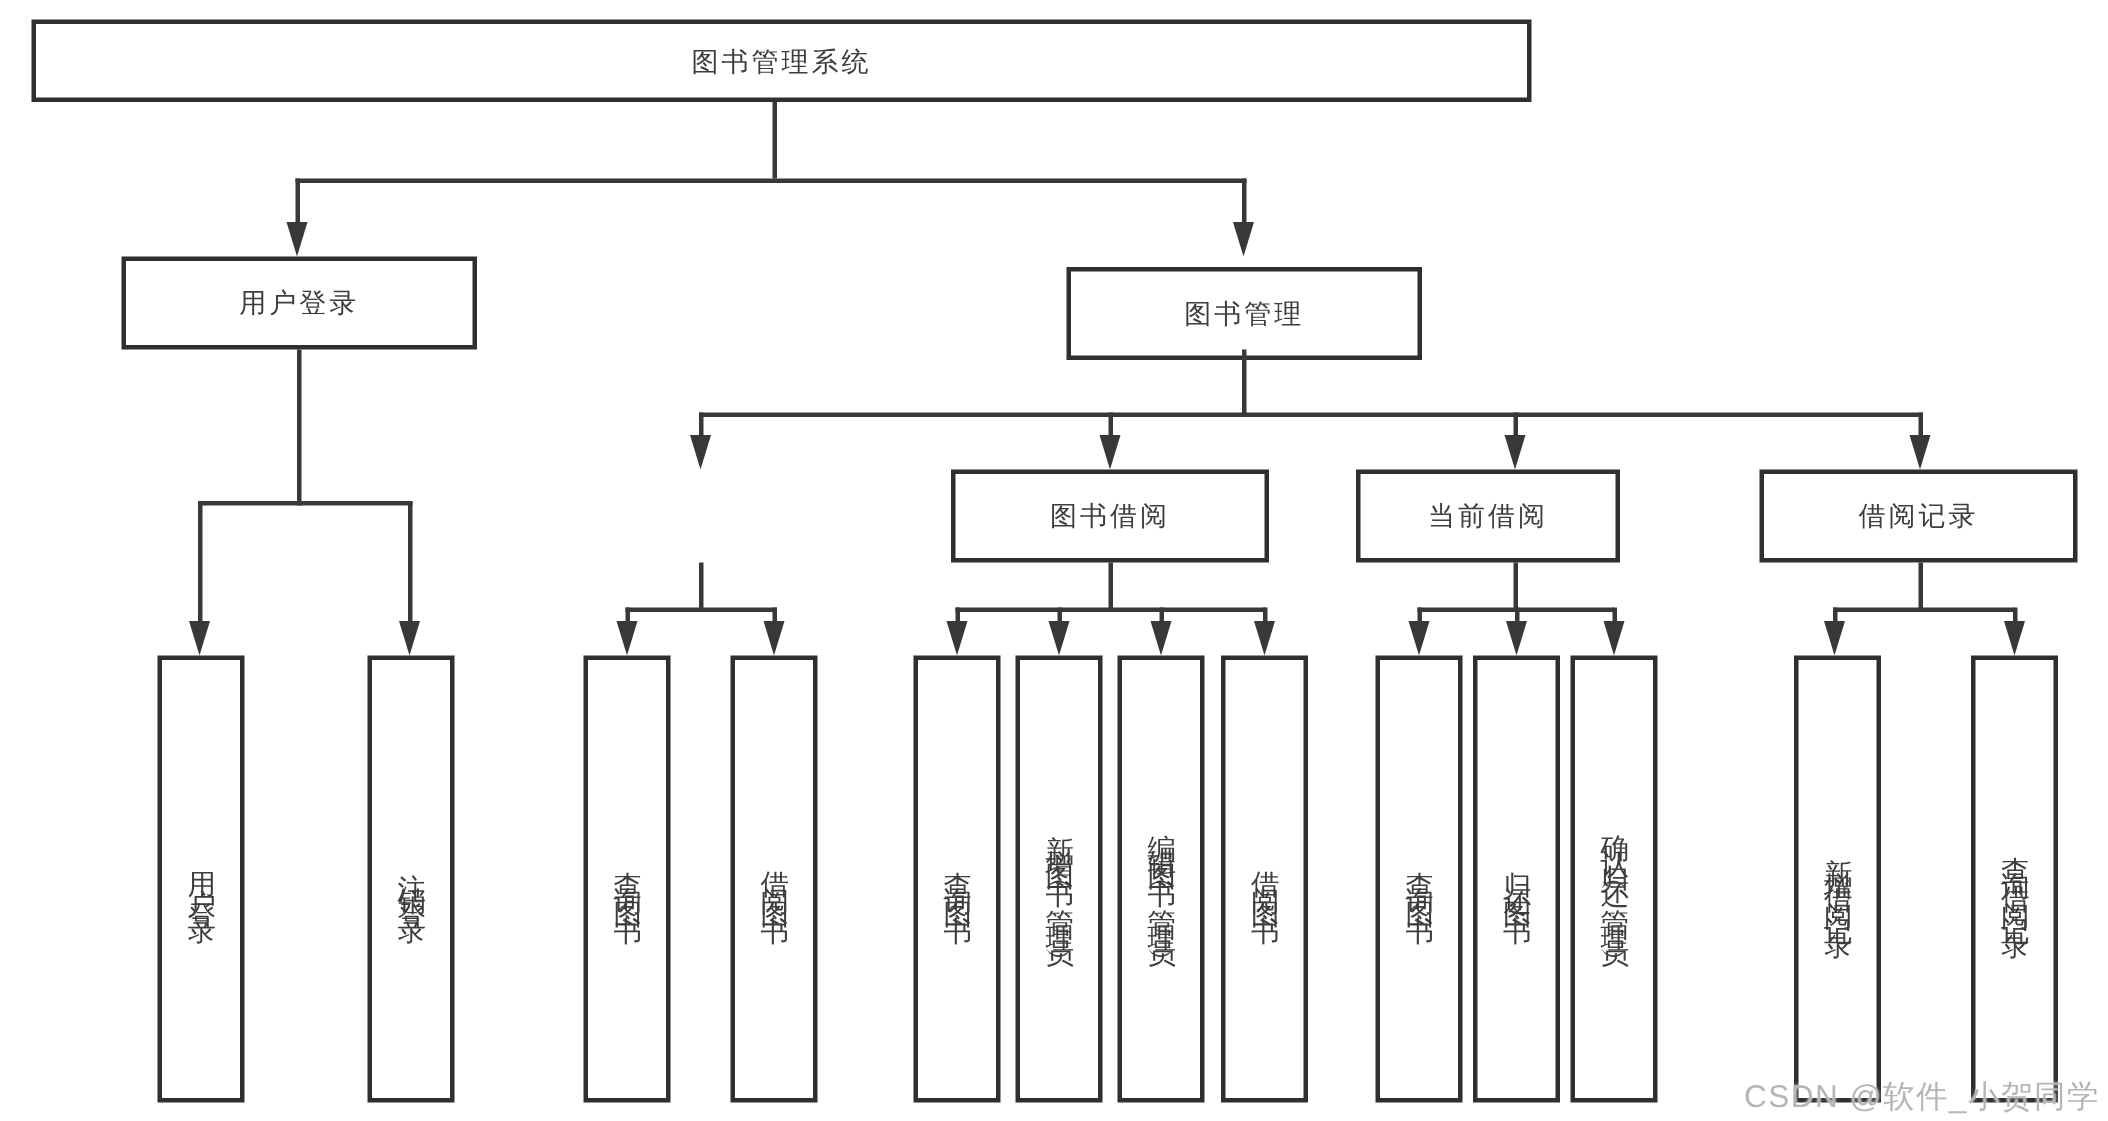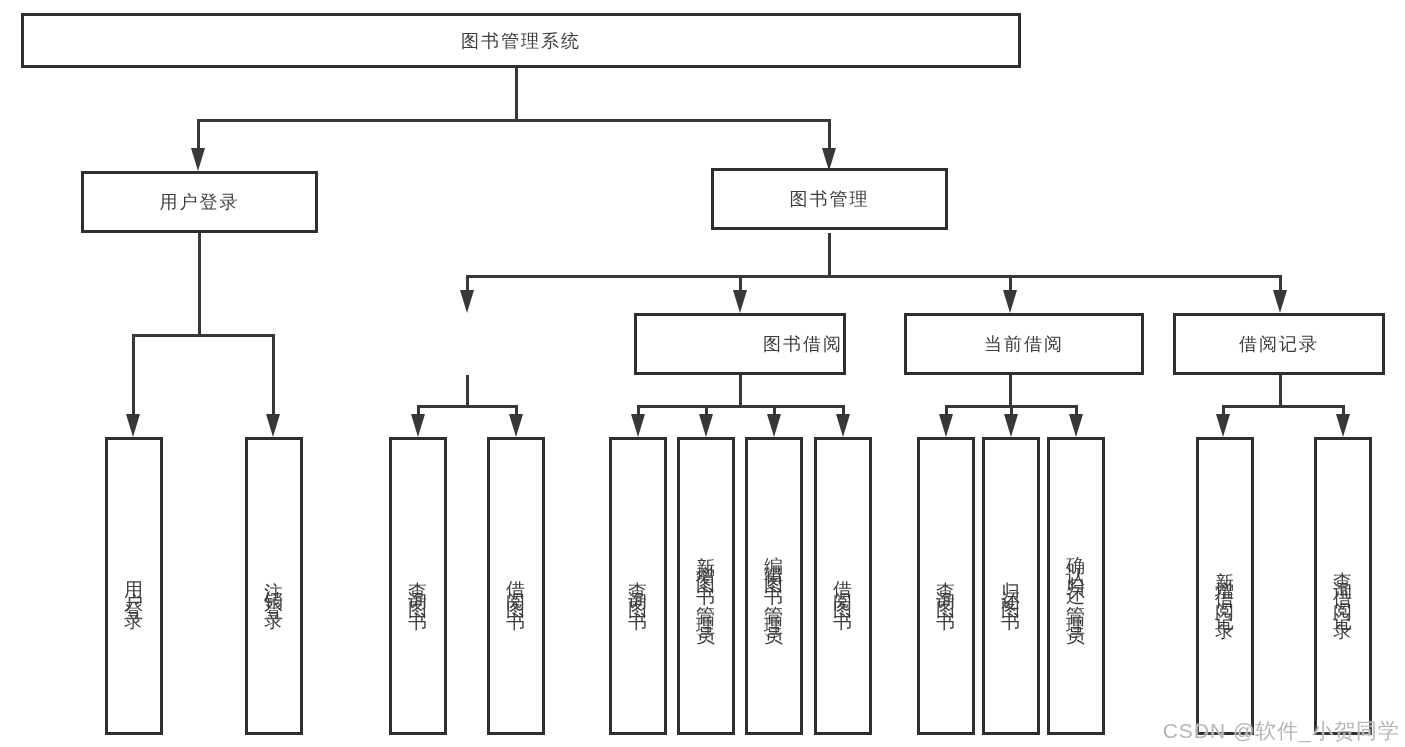--- a/index.html
+++ b/index.html
@@ -55,21 +55,21 @@
   <div class="vline" style="left:515px;top:68px;height:51px;"></div>
   <div class="hline" style="left:197px;top:119px;width:634px;"></div>
   <div class="vline" style="left:197px;top:119px;height:33px;"></div>
   <div class="arrowhead" style="left:191px;top:148px;"></div>
   <div class="vline" style="left:828px;top:119px;height:33px;"></div>
   <div class="arrowhead" style="left:822px;top:148px;"></div>
 
   <div class="box h" style="left:81px;top:171px;width:237px;height:62px;">
     <span>用户登录</span>
   </div>
-  <div class="box h" style="left:711px;top:168px;width:237px;height:62px;">
+  <div class="box h" style="left:711px;top:178px;width:237px;height:62px;">
     <span>图书管理</span>
   </div>
 
   <div class="vline" style="left:198px;top:233px;height:104px;"></div>
   <div class="hline" style="left:132px;top:334px;width:143px;"></div>
   <div class="vline" style="left:132px;top:334px;height:84px;"></div>
   <div class="arrowhead" style="left:126px;top:414px;"></div>
   <div class="vline" style="left:272px;top:334px;height:84px;"></div>
   <div class="arrowhead" style="left:266px;top:414px;"></div>
 
@@ -77,24 +77,24 @@
   <div class="hline" style="left:466px;top:275px;width:816px;"></div>
   <div class="vline" style="left:466px;top:275px;height:20px;"></div>
   <div class="arrowhead" style="left:460px;top:290px;"></div>
   <div class="vline" style="left:739px;top:275px;height:20px;"></div>
   <div class="arrowhead" style="left:733px;top:290px;"></div>
   <div class="vline" style="left:1009px;top:275px;height:20px;"></div>
   <div class="arrowhead" style="left:1003px;top:290px;"></div>
   <div class="vline" style="left:1279px;top:275px;height:20px;"></div>
   <div class="arrowhead" style="left:1273px;top:290px;"></div>
 
-  <div class="box h" style="left:634px;top:313px;width:212px;height:62px;justify-content:flex-end;">
+  <div class="box h" style="left:634px;top:313px;width:212px;height:62px;">
     <span>图书借阅</span>
   </div>
-  <div class="box h" style="left:904px;top:313px;width:240px;height:62px;">
+  <div class="box h" style="left:904px;top:313px;width:176px;height:62px;">
     <span>当前借阅</span>
   </div>
   <div class="box h" style="left:1173px;top:313px;width:212px;height:62px;font-family:Liberation Serif, serif;">
     <span>借阅记录</span>
   </div>
 
   <div class="vline" style="left:466px;top:375px;height:33px;"></div>
   <div class="hline" style="left:417px;top:405px;width:101px;"></div>
   <div class="vline" style="left:417px;top:405px;height:14px;"></div>
   <div class="arrowhead" style="left:411px;top:414px;"></div>

